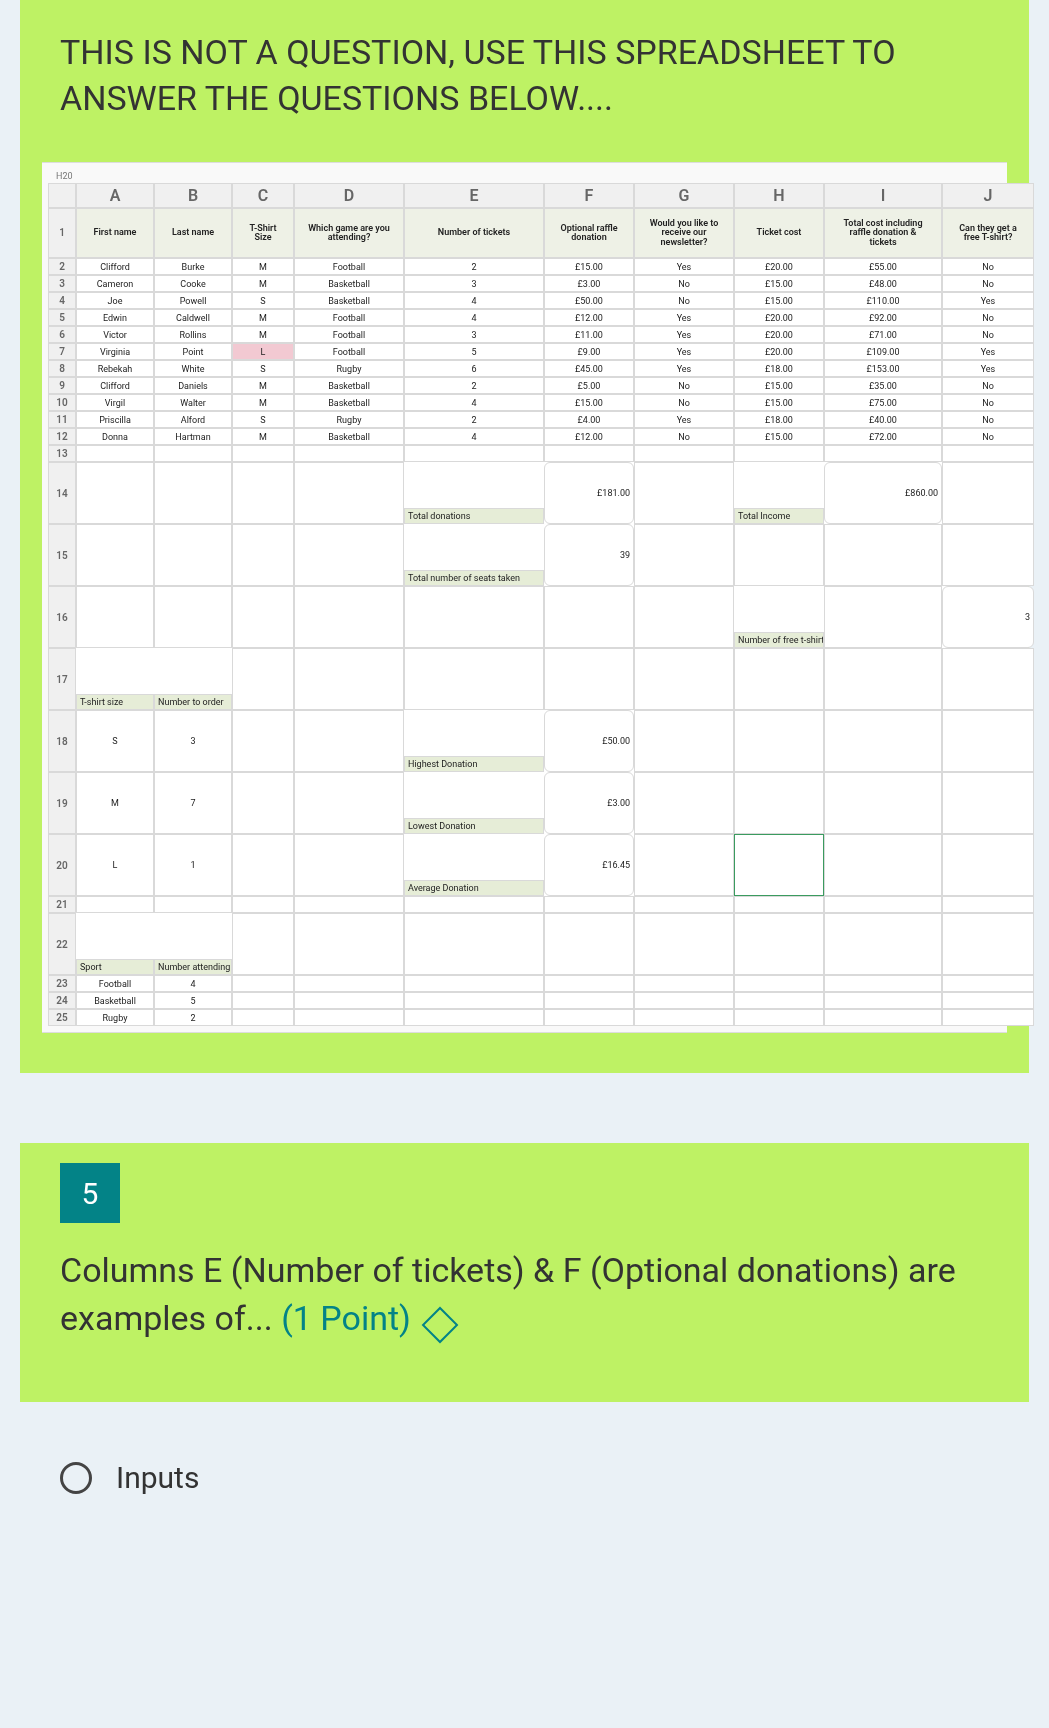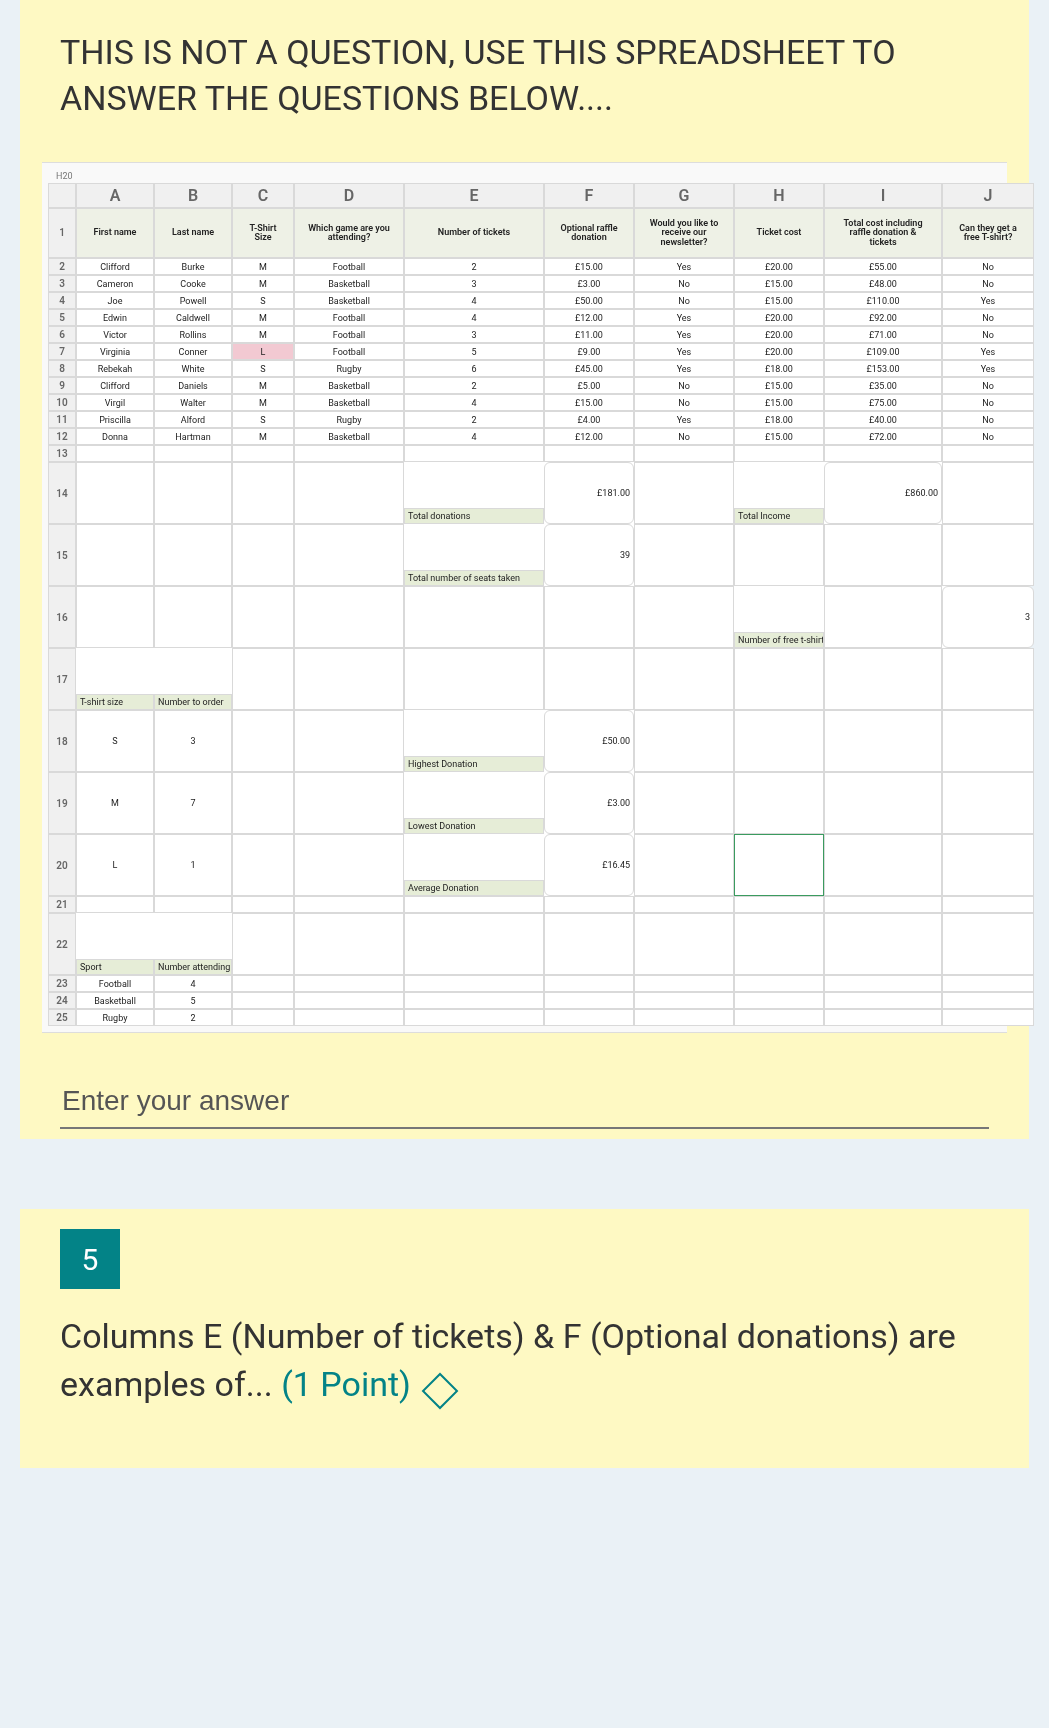--- a/index.html
+++ b/index.html
@@ -4,21 +4,21 @@
 <style>
   * { box-sizing: border-box; margin: 0; padding: 0; }
   body {
     background: #eaf1f6;
     font-family: -apple-system, BlinkMacSystemFont, "Segoe UI", Roboto, sans-serif;
     width: 1049px;
     min-height: 1728px;
     padding: 0;
   }
   .header-block, .question-block, .options-block {
-    background: #fef9c3;
+    background: #bef264;
     margin: 0 20px;
   }
   .header-block { padding: 30px 40px 10px 40px; }
   .instruction {
     font-size: 34px;
     color: #333;
     font-weight: 400;
     line-height: 1.35;
     margin-bottom: 40px;
   }
@@ -201,21 +201,21 @@
         <div class="gc td">M</div>
         <div class="gc td">Football</div>
         <div class="gc td">3</div>
         <div class="gc td">£11.00</div>
         <div class="gc td">Yes</div>
         <div class="gc td">£20.00</div>
         <div class="gc td">£71.00</div>
         <div class="gc td">No</div>
         <div class="gc rowhead">7</div>
         <div class="gc td">Virginia</div>
-        <div class="gc td">Conner</div>
+        <div class="gc td">Point</div>
         <div class="gc td pink">L</div>
         <div class="gc td">Football</div>
         <div class="gc td">5</div>
         <div class="gc td">£9.00</div>
         <div class="gc td">Yes</div>
         <div class="gc td">£20.00</div>
         <div class="gc td">£109.00</div>
         <div class="gc td">Yes</div>
         <div class="gc rowhead">8</div>
         <div class="gc td">Rebekah</div>
@@ -411,25 +411,28 @@
         <div class="gc empty"></div>
         <div class="gc empty"></div>
         <div class="gc empty"></div>
         <div class="gc empty"></div>
         <div class="gc empty"></div>
         <div class="gc empty"></div>
         <div class="gc empty"></div>
       </div>
   </div>
 
-  <input class="answer-input" placeholder="Enter your answer" style="">
 </div>
 
 <div class="question-block">
   <div class="q-badge">5</div>
   <div class="q-text">
     <span>Columns E (Number of tickets)  &amp; F (Optional donations) are examples of... </span><span class="q-points">(1 Point)</span>
     <span class="branch-icon"></span>
   </div>
 </div>
 
 <div class="options-block">
+  <div class="opt">
+    <div class="radio" id="r0"></div>
+    <div class="opt-label">Inputs</div>
+  </div>
 </div>
 
 </body></html>

